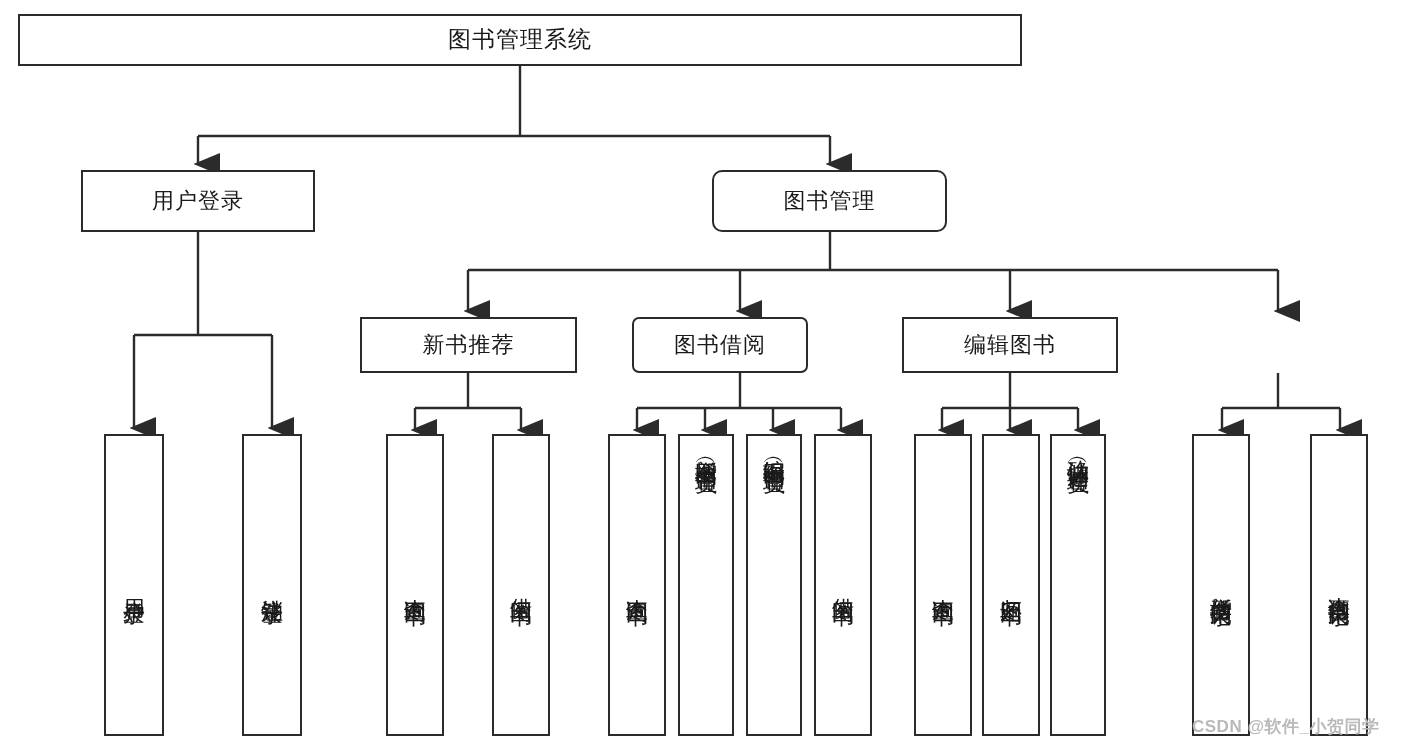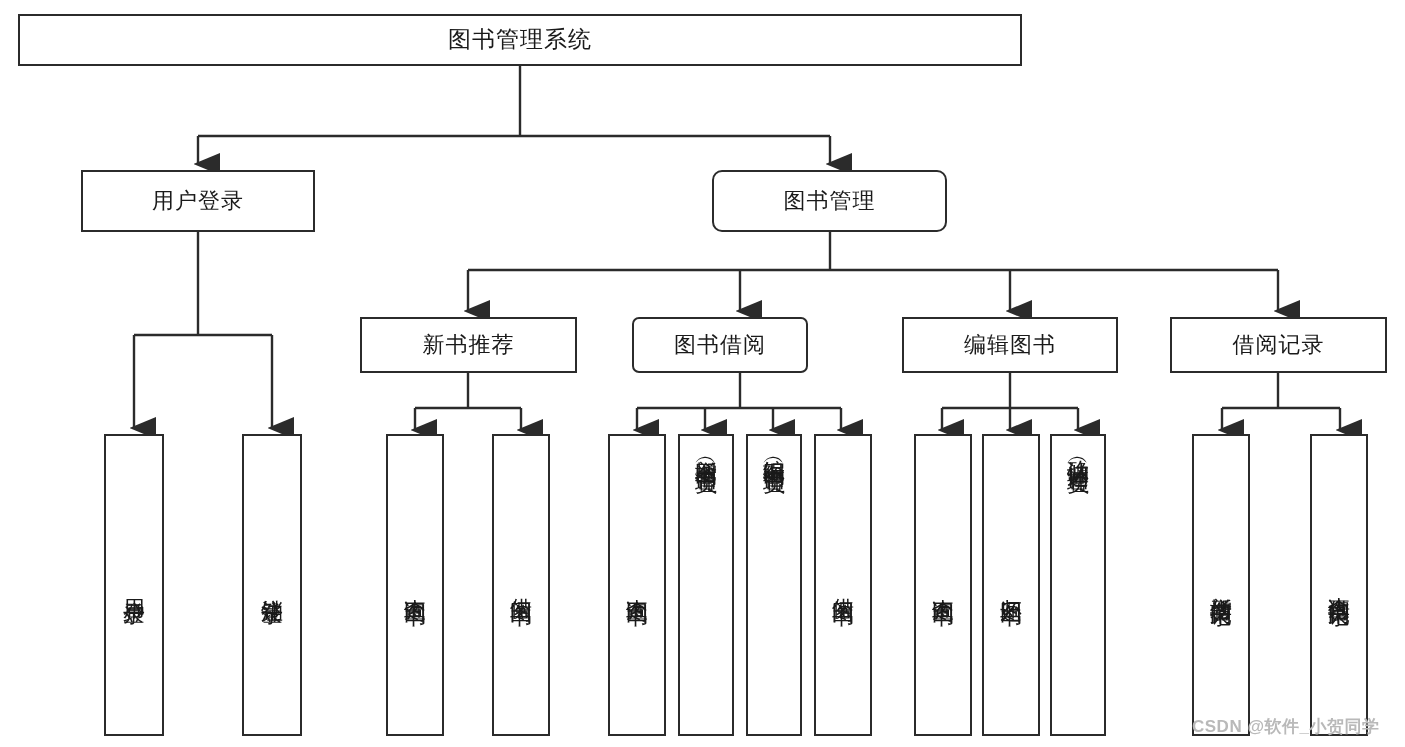--- a/index.html
+++ b/index.html
@@ -140,23 +140,20 @@
 
   <div class="node horiz" style="left:360px; top:317px; width:217px; height:56px;">
     <span>新书推荐</span>
   </div>
   <div class="node horiz" style="left:632px; top:317px; width:176px; height:56px;border-radius:7px;">
     <span>图书借阅</span>
   </div>
   <div class="node horiz" style="left:902px; top:317px; width:216px; height:56px;">
     <span>编辑图书</span>
   </div>
-  <div class="node horiz" style="left:1170px; top:317px; width:217px; height:56px;">
-    <span>借阅记录</span>
-  </div>
 
   <div class="node vert short" style="left:104px; top:434px; width:60px; height:302px;">
     <span class="vlabel">用户登录</span>
   </div>
   <div class="node vert short" style="left:242px; top:434px; width:60px; height:302px;">
     <span class="vlabel">注销登录</span>
   </div>
 
   <div class="node vert short" style="left:386px; top:434px; width:58px; height:302px;">
     <span class="vlabel">查询图书</span>

